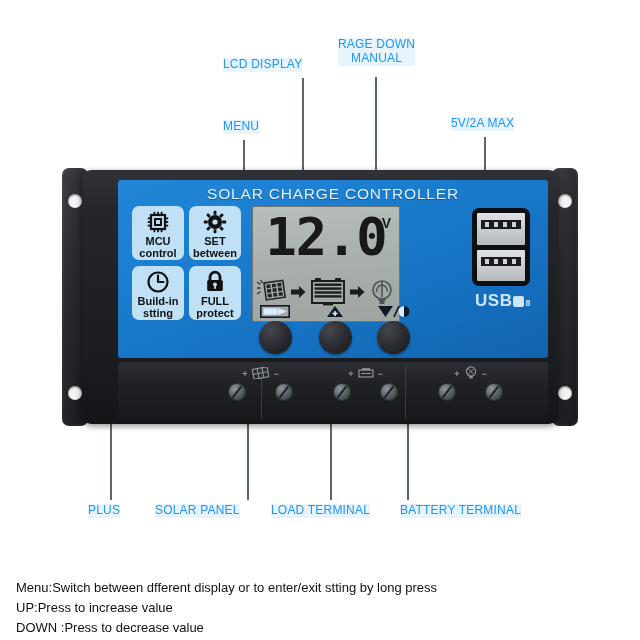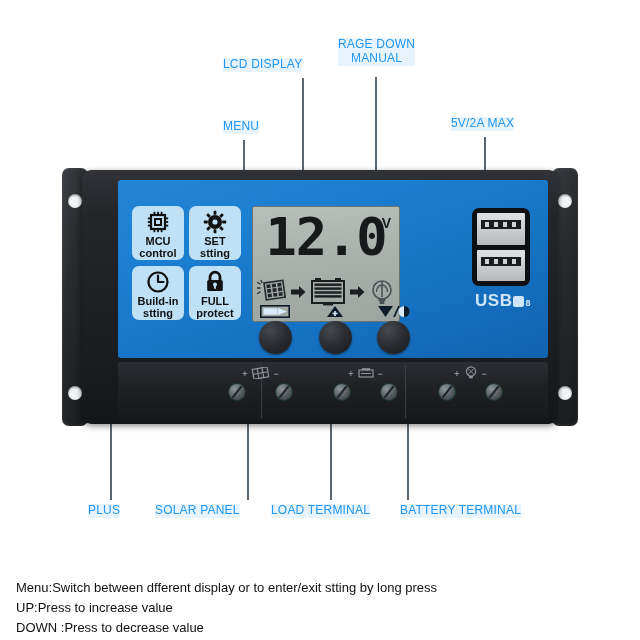--- a/index.html
+++ b/index.html
@@ -227,20 +227,21 @@
     </div>
     <div class="wing right">
       <div class="hole h1"></div>
       <div class="hole h2"></div>
     </div>
 
     <div id="chassis">
 
       <div id="faceplate">
 
+        <div id="title">SOLAR CHARGE CONTROLLER</div>
 
         <div class="badges">
 
           <div class="badge b0">
             <span class="glyph">
               <svg width="24" height="24" viewBox="0 0 24 24">
                 <rect x="5" y="5" width="14" height="14" fill="none" stroke="#111" stroke-width="2.2"></rect>
                 <rect x="9" y="9" width="6" height="6" fill="none" stroke="#111" stroke-width="2"></rect>
                 <g fill="#111">
                   <rect x="7.5" y="1.8" width="1.8" height="3"></rect>
@@ -275,21 +276,21 @@
                     <rect x="10.6" y="0.8" width="2.8" height="4" rx="0.6" transform="rotate(45 12 12)"></rect>
                     <rect x="10.6" y="19.2" width="2.8" height="4" rx="0.6" transform="rotate(45 12 12)"></rect>
                     <rect x="0.8" y="10.6" width="4" height="2.8" rx="0.6" transform="rotate(45 12 12)"></rect>
                     <rect x="19.2" y="10.6" width="4" height="2.8" rx="0.6" transform="rotate(45 12 12)"></rect>
                   </g>
                 </g>
                 <circle cx="12" cy="12" r="2.6" fill="#bfe0f5"></circle>
               </svg>
             </span>
             <span class="cap">SET
-stting</span>
+between</span>
           </div>
 
           <div class="badge b2">
             <span class="glyph">
               <svg width="24" height="24" viewBox="0 0 24 24">
                 <circle cx="12" cy="12" r="9.5" fill="none" stroke="#111" stroke-width="2.2"></circle>
                 <path d="M12 5.5 V12 H17.5" fill="none" stroke="#111" stroke-width="2.2" stroke-linecap="round" stroke-linejoin="round"></path>
               </svg>
             </span>
             <span class="cap">Build-in

